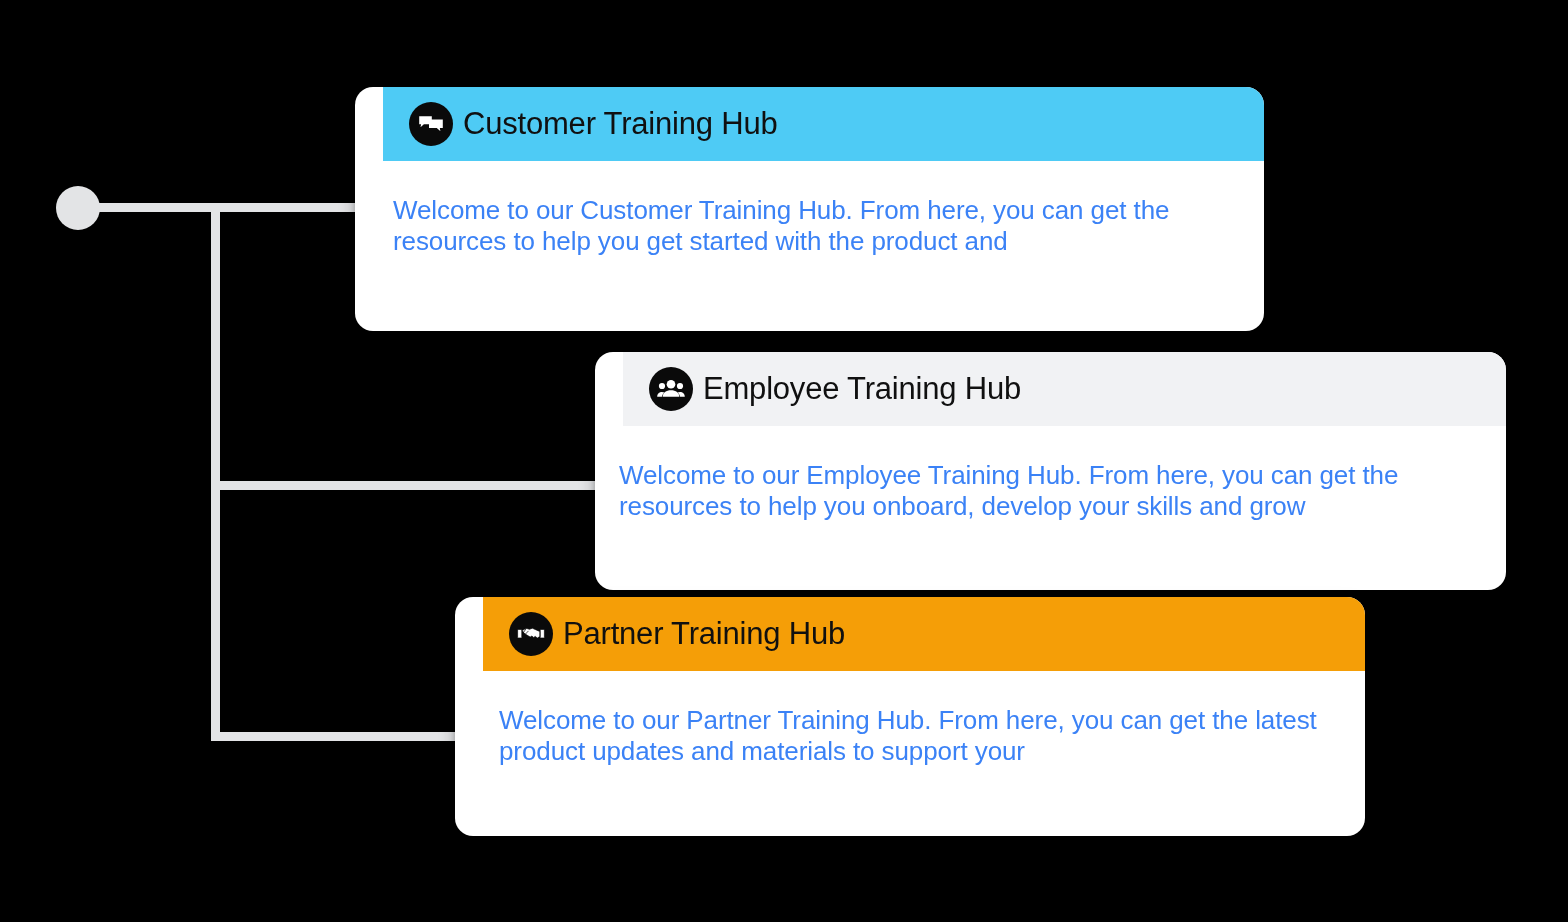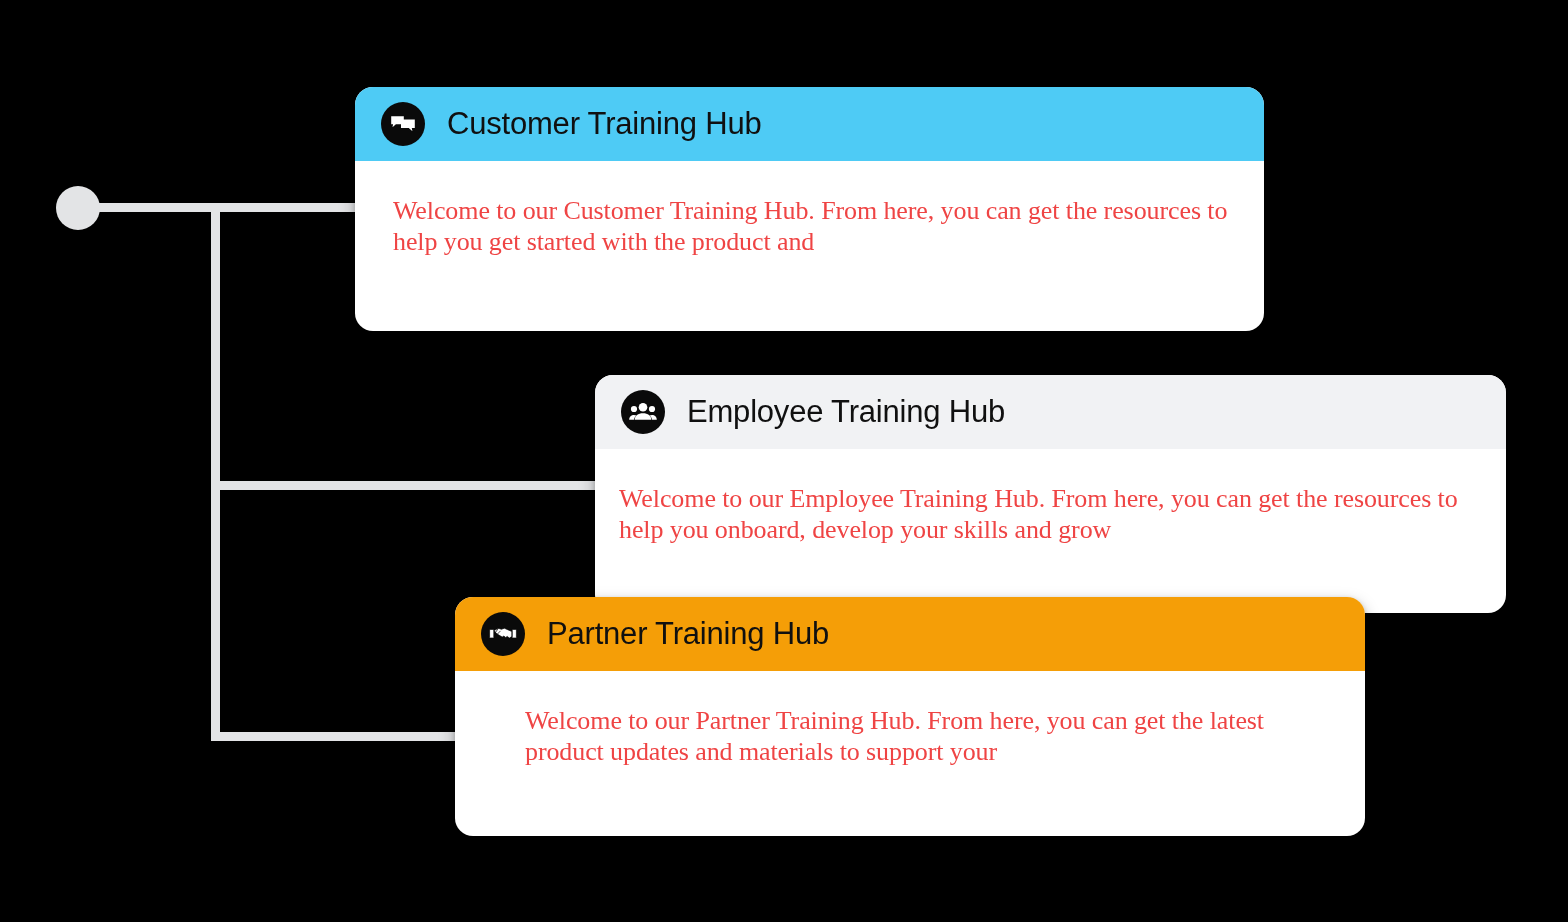--- a/index.html
+++ b/index.html
@@ -58,23 +58,24 @@
     position: absolute;
     border-radius: 18px;
     background: #ffffff;
     box-shadow: 0 6px 16px rgba(0,0,0,0.28), 0 2px 5px rgba(0,0,0,0.2);
     overflow: hidden;
   }
 
   .card-header {
     display: flex;
     align-items: center;
-    gap: 22px;
+    gap: 10px;
     padding: 0 26px;
     height: 74px;
+    margin-left: 28px;
   }
 
   .card-icon {
     width: 44px;
     height: 44px;
     border-radius: 50%;
     background: #0a0a0a;
     display: flex;
     align-items: center;
     justify-content: center;
@@ -91,32 +92,31 @@
   }
 
   .card-body {
     padding: 34px 34px 40px 38px;
     background: #ffffff;
   }
 
   .card-text {
     font-size: 26px;
     line-height: 1.20;
-    color: #ef4444;
+    color: #3b82f6;
     letter-spacing: -0.1px;
-    font-family: Liberation Serif, serif;
   }
 
   
   #card-customer { left: 355px; top: 87px;  width: 909px; height: 244px; }
-  #card-employee { left: 595px; top: 375px; width: 911px; height: 238px; }
+  #card-employee { left: 595px; top: 352px; width: 911px; height: 238px; }
   #card-partner  { left: 455px; top: 597px; width: 910px; height: 239px; }
 
   #card-employee .card-body { padding-left: 24px; }
-  #card-partner  .card-body { padding-left: 70px; }
+  #card-partner  .card-body { padding-left: 44px; }
 </style>
 </head>
 <body>
 
 <div id="stage">
 
   <div id="connector-layer">
     <div id="root-node"></div>
     <div class="tree-line" id="trunk-stub"></div>
     <div class="tree-line" id="trunk-vertical"></div>

